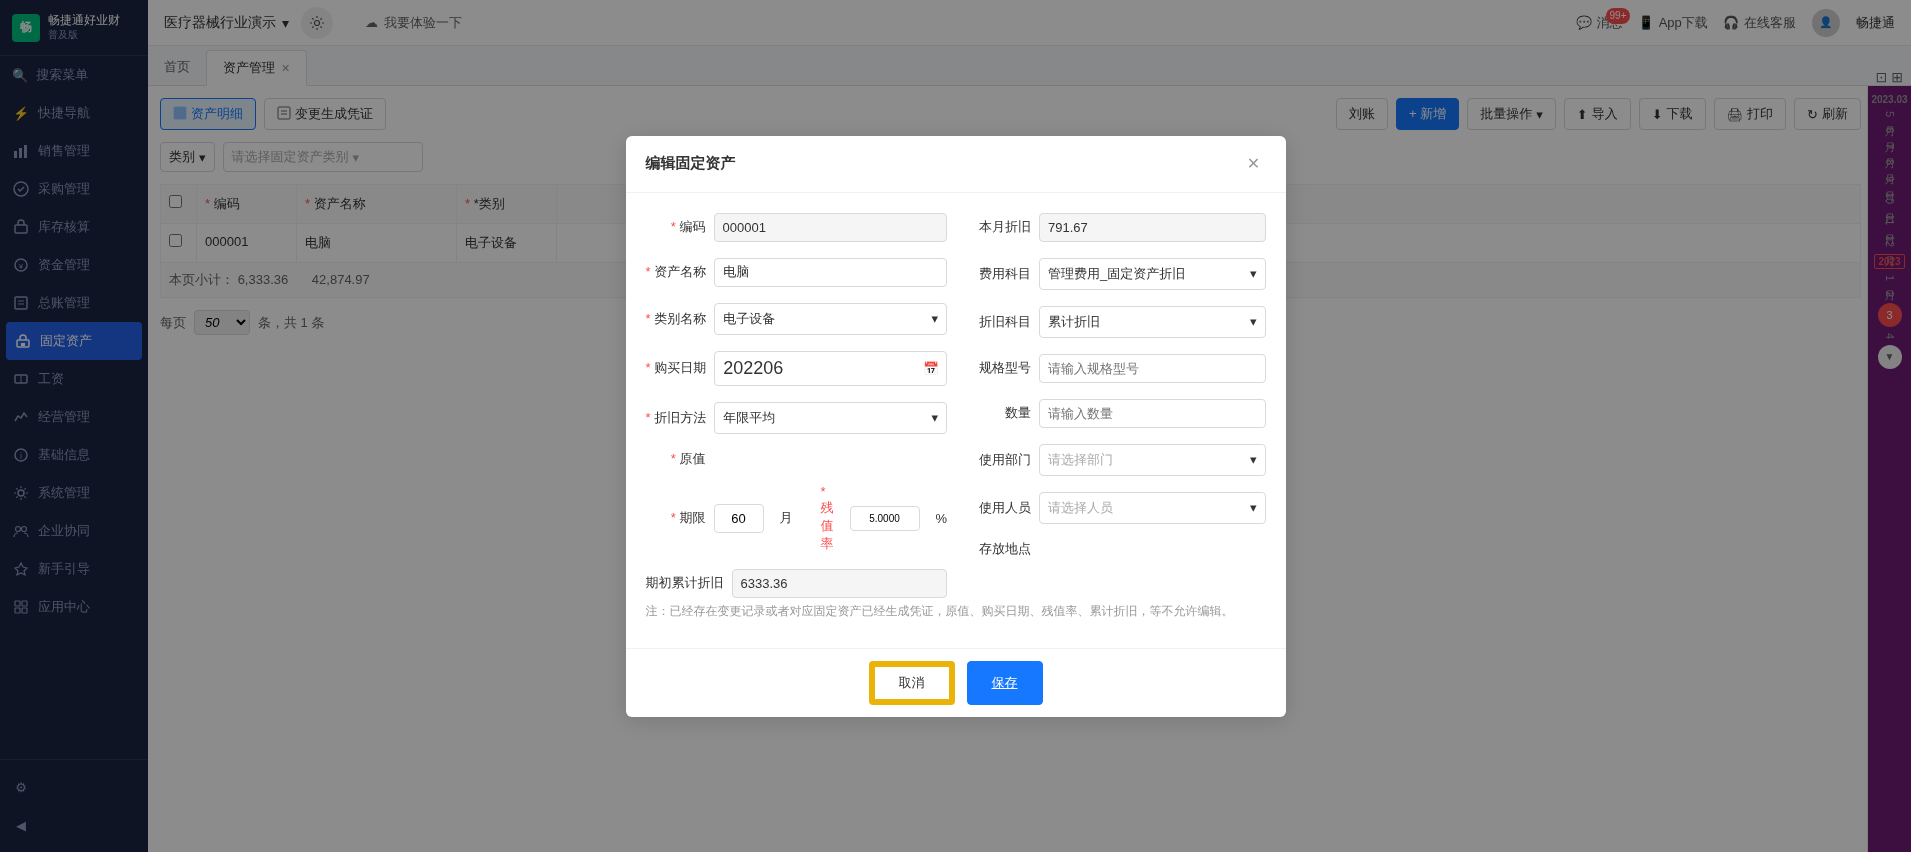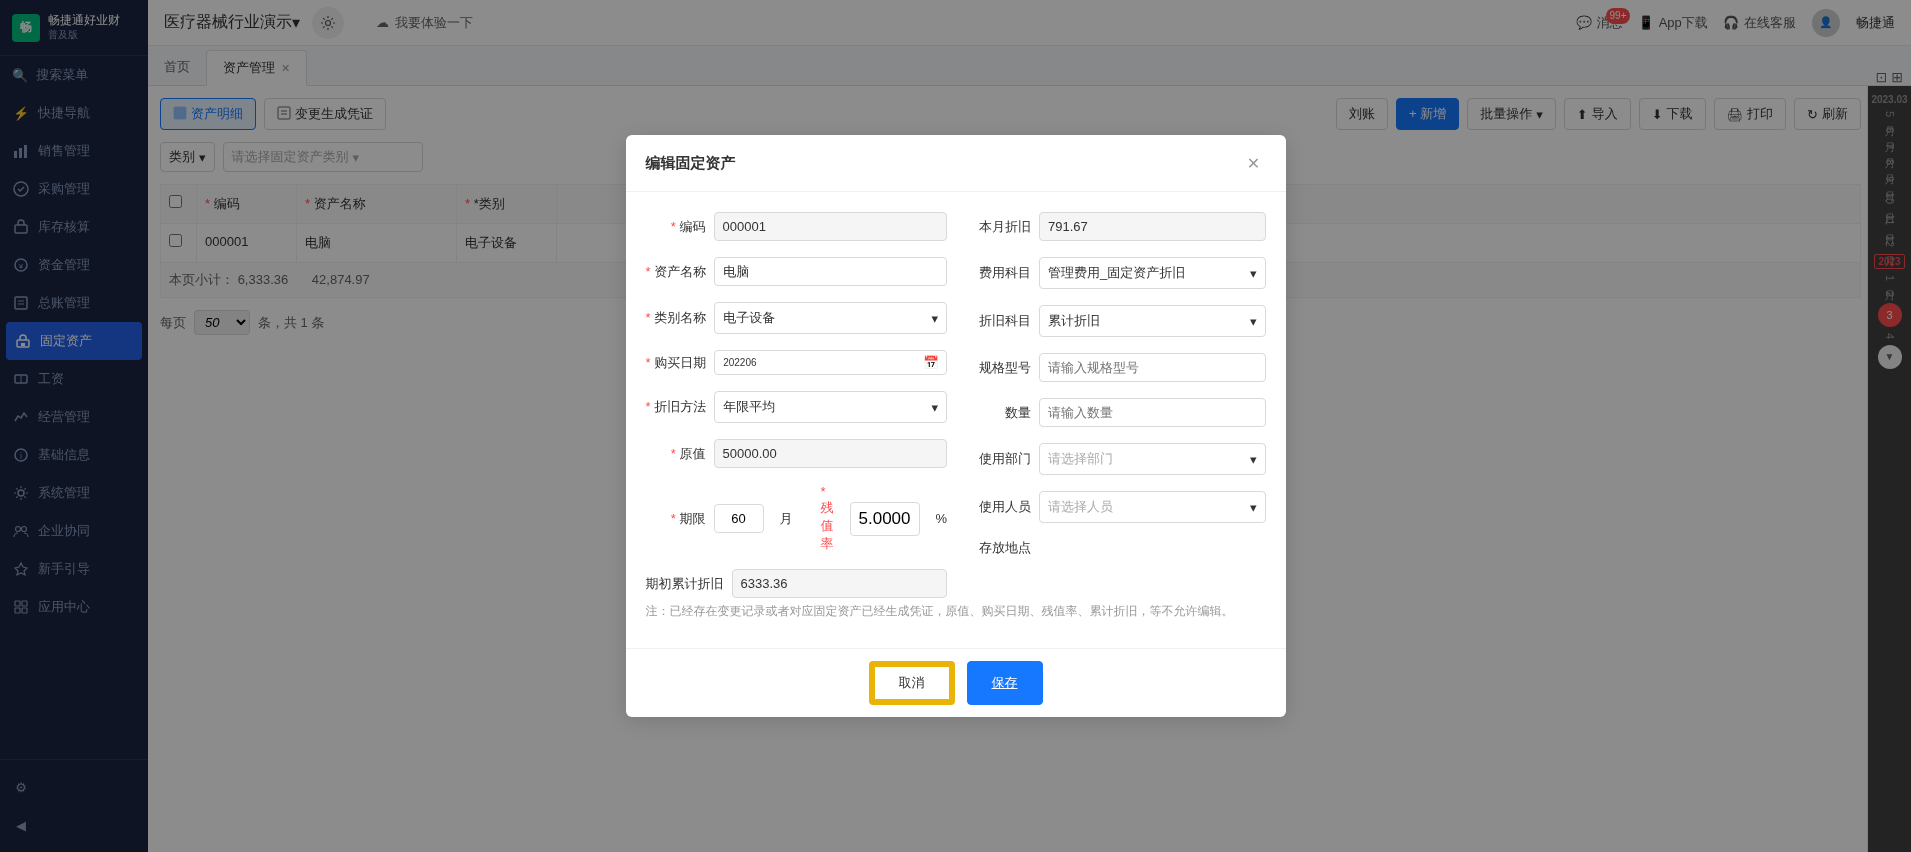--- a/index.html
+++ b/index.html
@@ -95,21 +95,22 @@
       display: flex;
       align-items: center;
       padding: 0 16px;
       border-bottom: 1px solid #e8eaed;
       gap: 12px;
       position: relative;
     }
     .topbar-company {
       display: flex;
       align-items: center;
-      font-size: 16px;
+      gap: 6px;
+      font-size: 14px;
       color: #333;
       cursor: pointer;
     }
     .topbar-experience {
       display: flex;
       align-items: center;
       gap: 6px;
       font-size: 13px;
       color: #666;
       margin-left: 20px;
@@ -390,21 +391,21 @@
       flex: 1;
       position: relative;
       display: flex;
       align-items: center;
     }
     .form-input-with-icon input {
       width: 100%;
       padding: 6px 28px 6px 8px;
       border: 1px solid #d9d9d9;
       border-radius: 4px;
-      font-size: 10px;
+      font-size: 18px;
       color: #333;
       outline: none;
     }
     .form-input-icon {
       position: absolute;
       right: 8px;
       color: #999;
       font-size: 13px;
     }
     .form-select {
@@ -431,21 +432,21 @@
       border: 1px solid #d9d9d9;
       border-radius: 4px;
       font-size: 13px;
       text-align: center;
     }
     .period-rate-input {
       width: 70px;
       padding: 6px 8px;
       border: 1px solid #d9d9d9;
       border-radius: 4px;
-      font-size: 17px;
+      font-size: 10px;
       text-align: center;
     }
     .modal-note {
       font-size: 12px;
       color: #999;
       margin-top: 5px;
       padding: 0 0 8px 0;
     }
     .modal-footer {
       padding: 12px 20px;
@@ -487,21 +488,21 @@
       font-size: 16px;
     }
 
     
     .right-calendar {
       position: absolute;
       right: 0;
       top: 0;
       width: 44px;
       height: 100%;
-      background: #404040;
+      background: #701a75;
       border-left: 1px solid #e8e8e8;
       display: flex;
       flex-direction: column;
       align-items: center;
       padding: 8px 0;
       font-size: 12px;
       color: #666;
       gap: 2px;
       overflow: hidden;
       text-align: center;
@@ -886,21 +887,20 @@
           <div class="form-row">
             <label class="form-label required">折旧方法</label>
             <div class="form-select">
               <span>年限平均</span>
               <span>▾</span>
             </div>
           </div>
 
           <div class="form-row">
             <label class="form-label required">原值</label>
-            <input class="form-input readonly" type="text" value="50000.00" readonly="" style="">
           </div>
 
           <div class="form-row">
             <label class="form-label required">期限</label>
             <div class="form-row-period">
               <input class="period-input readonly" type="text" value="60" readonly="" style="">
               <span style="font-size:13px;color:#333;">月</span>
               <span style="font-size:13px;color:#ff4d4f;margin-left:12px;">* 残值率</span>
               <input class="period-rate-input readonly" type="text" value="5.0000" readonly="" style="">
               <span style="font-size:13px;color:#333;">%</span>

